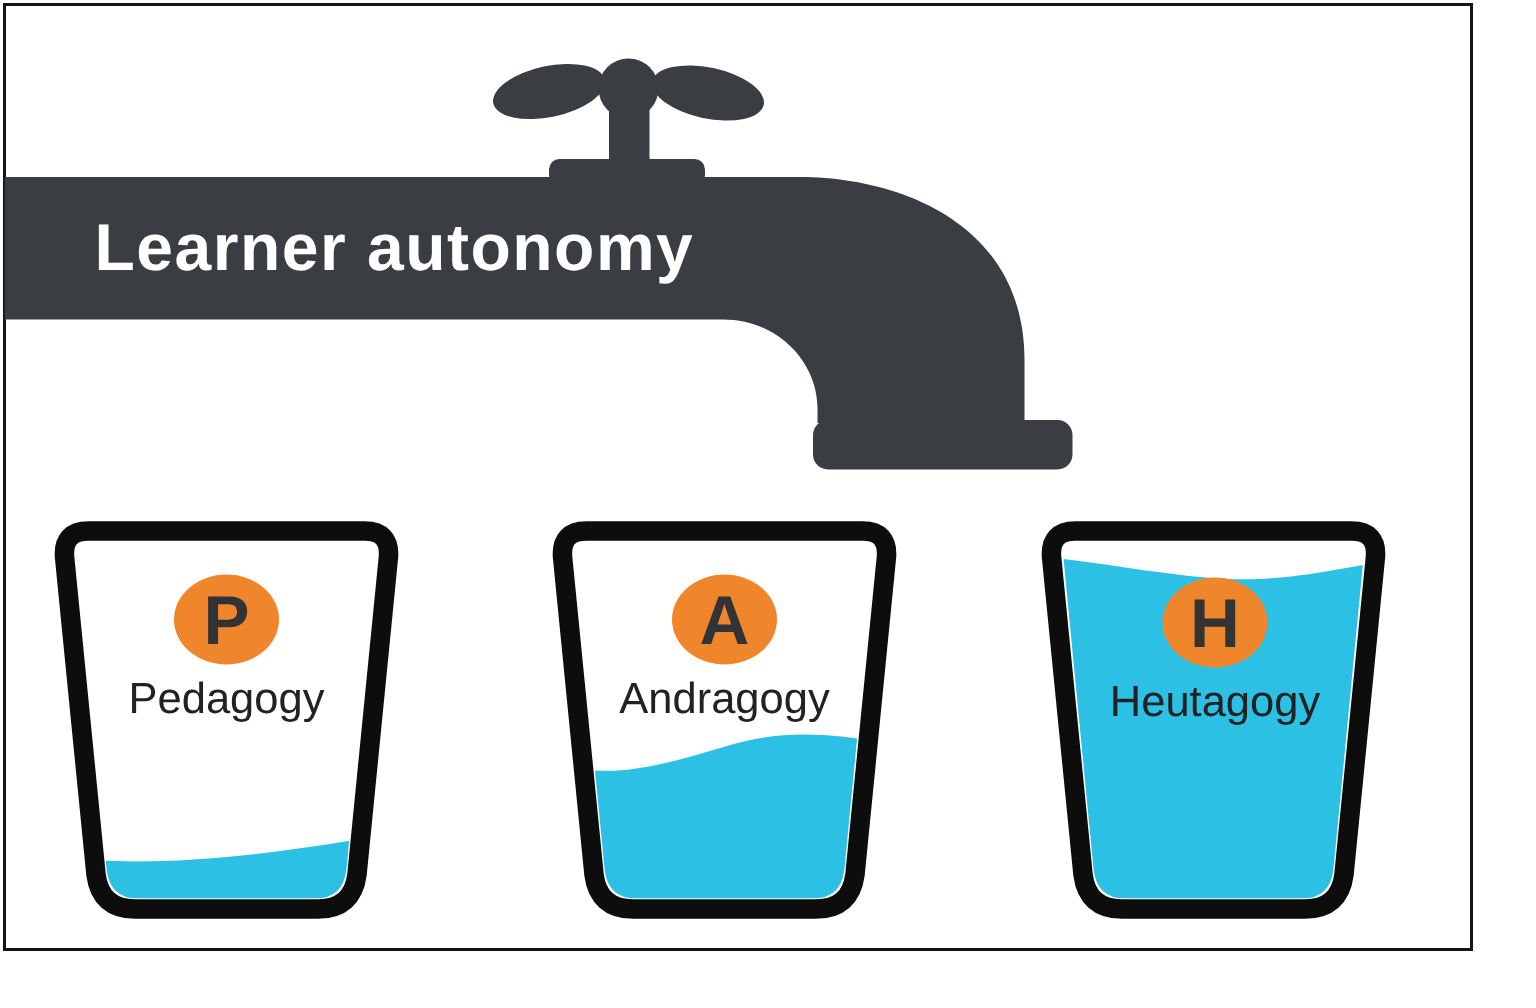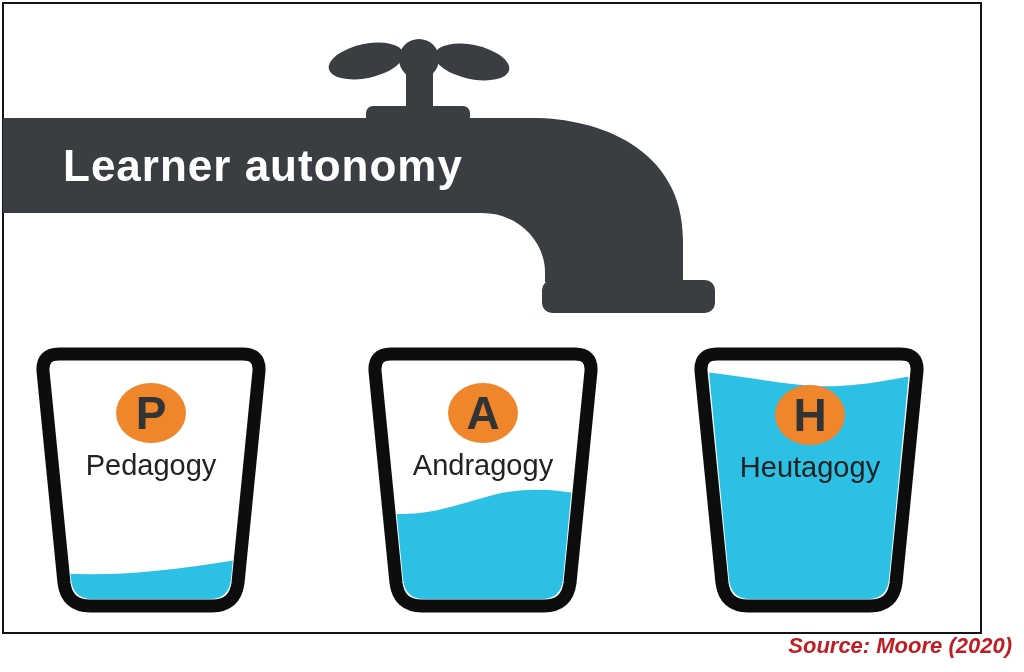--- a/index.html
+++ b/index.html
@@ -150,15 +150,14 @@
     <path d="M 28,10 L 212,10 Q 229,10 228,27 L 207,239 Q 204,262 181,262 L 59,262
              Q 36,262 33,239 L 12,27 Q 11,10 28,10 Z" fill="#ffffff"></path>
     <path d="M 14,28 C 55,32 110,44 150,42 C 190,40 215,32 228,32 L 228,262 L 14,262 Z" clip-path="url(#cupclip3)" fill="#2bc0e4"></path>
     <path d="M 28,10 L 212,10 Q 229,10 228,27 L 207,239 Q 204,262 181,262 L 59,262
              Q 36,262 33,239 L 12,27 Q 11,10 28,10 Z" fill="none" stroke="#0d0d0d" stroke-width="13"></path>
     <ellipse cx="121" cy="71" rx="35" ry="30" fill="#f0862c"></ellipse>
     <text class="badge-letter" x="121" y="87" text-anchor="middle">H</text>
     <text class="cup-label" x="121" y="133" text-anchor="middle">Heutagogy</text>
   </svg>
 
-  <div class="source-citation">Source: Moore (2020)</div>
 
 </div>
 
 </body></html>

